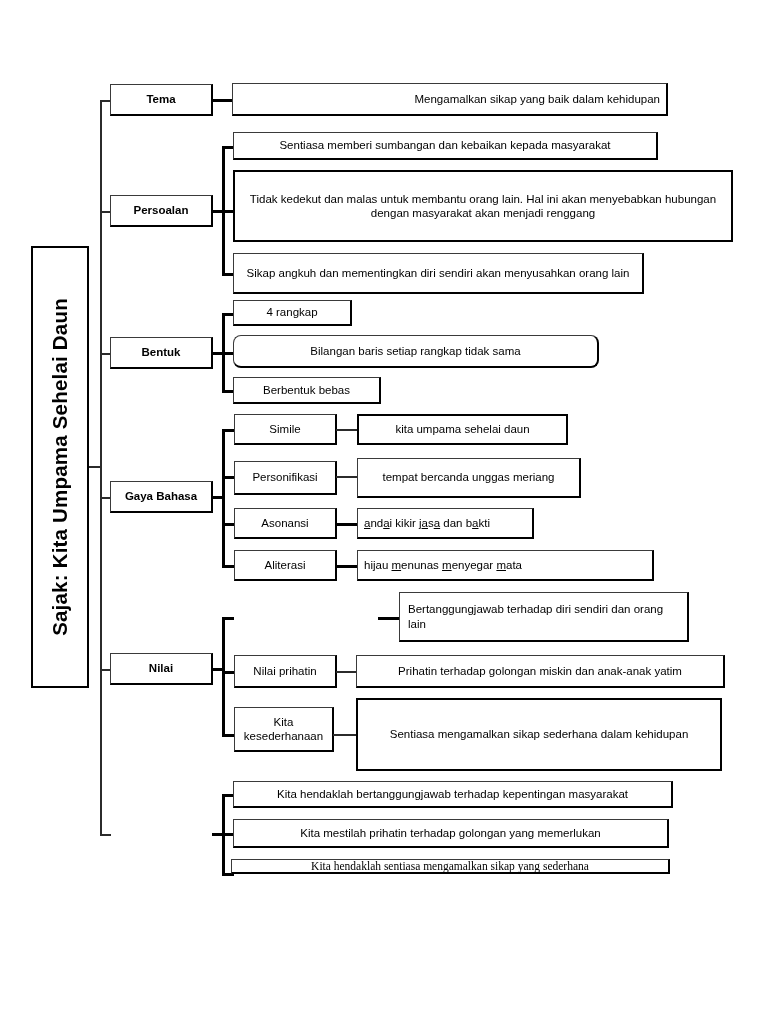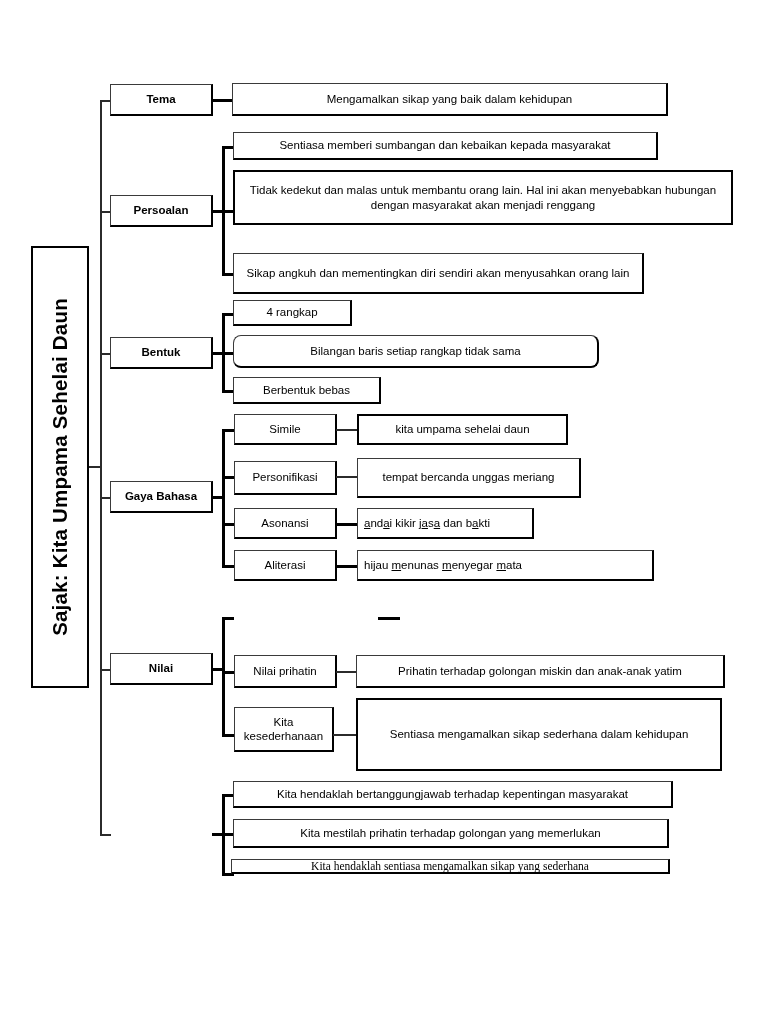--- a/index.html
+++ b/index.html
@@ -108,38 +108,38 @@
 
   <div class="vline" style="left:100px; top:100px; height:734px;"></div>
 
   <div class="hline" style="left:89px; top:466px; width:12px;"></div>
 
   <div class="hline" style="left:100px; top:100px; width:11px;"></div>
   <div class="box cat shadow" style="top:84px;">
     <span>Tema</span>
   </div>
   <div class="hline thick" style="left:212px; top:99px; width:21px;"></div>
-  <div class="box leaf shadow" style="left:232px; top:83px; width:436px; height:33px;">
+  <div class="box leaf shadow" style="left:232px; top:83px; width:436px; height:33px;justify-content:flex-end;">
     <span>Mengamalkan sikap yang baik dalam kehidupan</span>
   </div>
 
   <div class="hline" style="left:100px; top:211px; width:11px;"></div>
   <div class="box cat shadow" style="top:195px;">
     <span>Persoalan</span>
   </div>
   <div class="hline thick" style="left:212px; top:210px; width:12px;"></div>
   <div class="vline thick" style="left:222px; top:146px; height:128px;"></div>
   <div class="hline thick" style="left:222px; top:146px; width:12px;"></div>
   <div class="hline thick" style="left:222px; top:210px; width:12px;"></div>
   <div class="hline thick" style="left:222px; top:273px; width:12px;"></div>
 
   <div class="box leaf shadow" style="left:233px; top:132px; width:425px; height:28px;">
     <span>Sentiasa memberi sumbangan dan kebaikan kepada masyarakat</span>
   </div>
-  <div class="box leaf heavy" style="left:233px; top:170px; width:500px; height:55px; padding:4px 10px;">
+  <div class="box leaf heavy" style="left:233px; top:170px; width:500px; height:72px; padding:4px 10px;">
     <span>Tidak kedekut dan malas untuk membantu orang lain. Hal ini akan  menyebabkan hubungan dengan masyarakat akan menjadi renggang</span>
   </div>
   <div class="box leaf shadow" style="left:233px; top:253px; width:411px; height:41px;">
     <span>Sikap angkuh dan mementingkan diri sendiri akan menyusahkan orang lain</span>
   </div>
 
   <div class="hline" style="left:100px; top:353px; width:11px;"></div>
   <div class="box cat shadow" style="top:337px;">
     <span>Bentuk</span>
   </div>
@@ -206,20 +206,23 @@
   <div class="box cat shadow" style="top:653px;text-align:center;">
     <span>Nilai</span>
   </div>
   <div class="hline thick" style="left:212px; top:668px; width:12px;"></div>
   <div class="vline thick" style="left:222px; top:617px; height:118px;"></div>
   <div class="hline thick" style="left:222px; top:617px; width:12px;"></div>
   <div class="hline thick" style="left:222px; top:671px; width:12px;"></div>
   <div class="hline thick" style="left:222px; top:734px; width:12px;"></div>
 
   <div class="hline thick" style="left:378px; top:617px; width:22px;"></div>
+  <div class="box leaf shadow" style="left:399px; top:592px; width:290px; height:50px; justify-content:flex-start; text-align:left; padding:4px 8px;">
+    <span>Bertanggungjawab terhadap diri sendiri dan orang lain</span>
+  </div>
 
   <div class="box sub shadow" style="top:655px; width:103px; height:33px;">
     <span>Nilai prihatin</span>
   </div>
   <div class="hline" style="left:336px; top:671px; width:22px;"></div>
   <div class="box leaf shadow" style="left:356px; top:655px; width:369px; height:33px;">
     <span>Prihatin terhadap golongan miskin dan anak-anak yatim</span>
   </div>
 
   <div class="box sub shadow" style="top:707px; width:100px; height:45px;">

